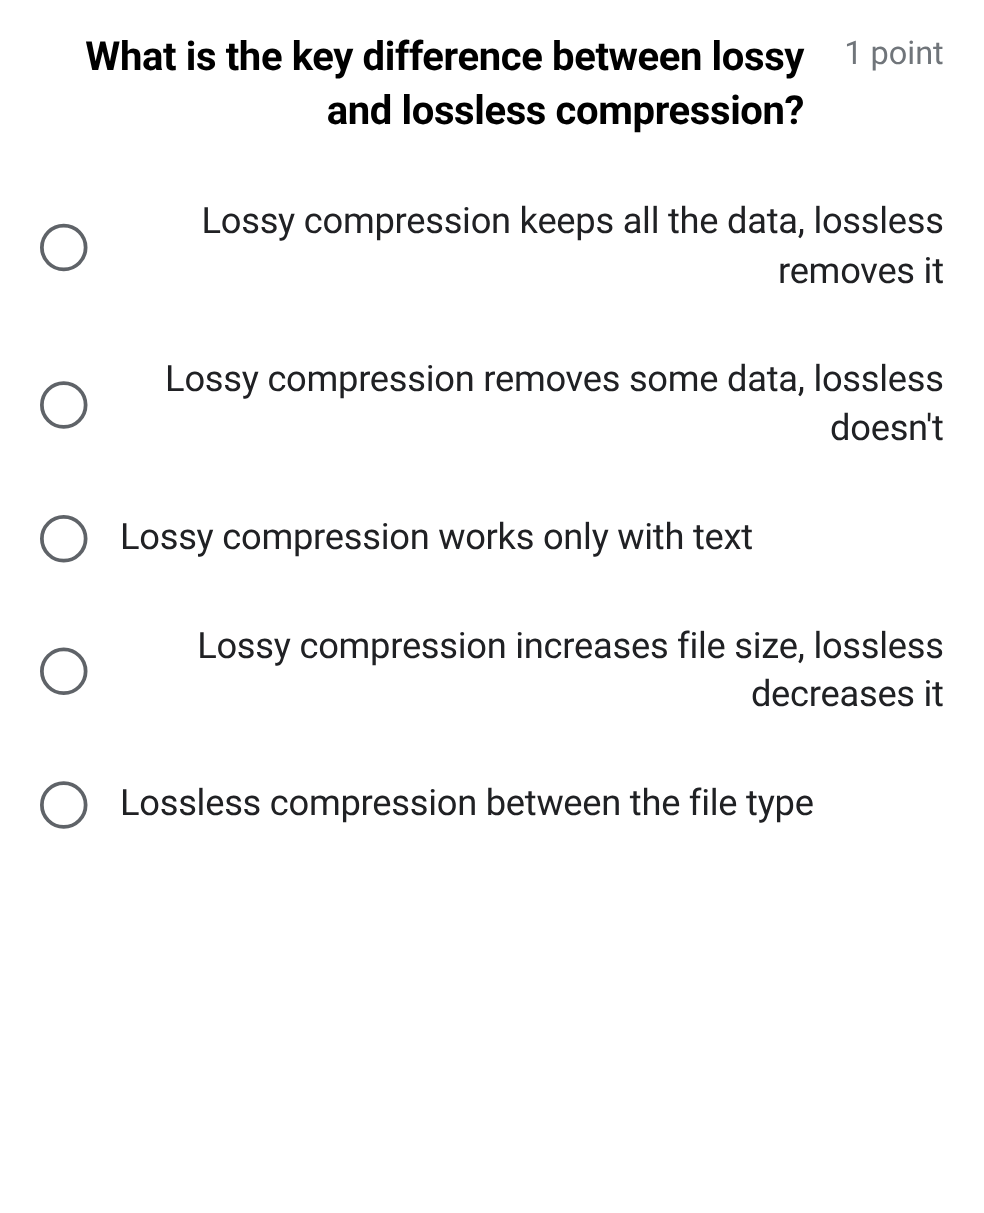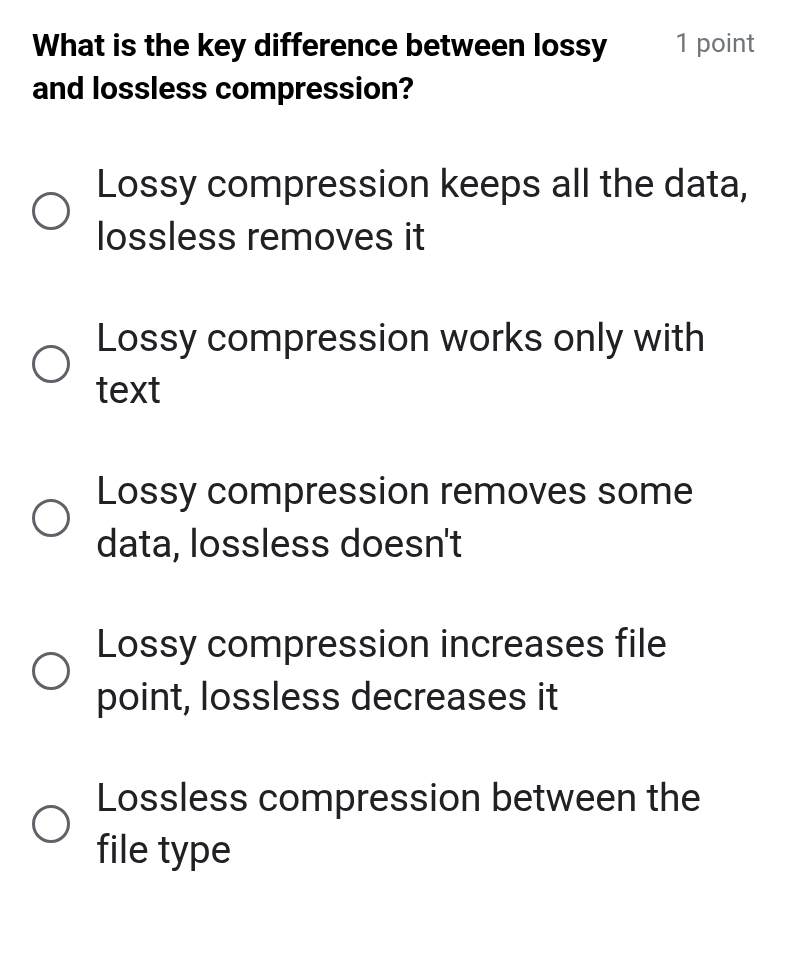--- a/index.html
+++ b/index.html
@@ -1,18 +1,19 @@
 <!DOCTYPE html>
 <html><head>
   <meta charset="utf-8">
   <style>
     * {
       margin: 0;
       padding: 0;
       box-sizing: border-box;
+      text-align: right;
     }
     body {
       font-family: 'Roboto', 'Helvetica Neue', Arial, sans-serif;
       background: #ffffff;
       width: 787px;
       padding: 24px 32px;
       color: #202124;
     }
     .question-header {
       display: flex;
@@ -49,48 +50,48 @@
     }
     .radio-ring {
       width: 38px;
       height: 38px;
       min-width: 38px;
       border: 3.5px solid #5f6368;
       border-radius: 50%;
       display: inline-block;
     }
     .option-label {
-      font-size: 39px;
+      font-size: 29px;
       line-height: 1.35;
       color: #202124;
       letter-spacing: -0.2px;
     }
   </style>
 </head>
 <body>
 
 <div class="question-header">
   <div class="question-text">What is the key difference between lossy and lossless compression?</div>
   <div class="points-label">1 point</div>
 </div>
 
 <div class="options">
   <div class="option">
     <span class="radio-ring"></span>
     <span class="option-label">Lossy compression keeps all the data, lossless removes it</span>
   </div>
   <div class="option">
     <span class="radio-ring"></span>
+    <span class="option-label">Lossy compression removes some data, lossless doesn't</span>
+  </div>
+  <div class="option">
+    <span class="radio-ring"></span>
     <span class="option-label">Lossy compression works only with text</span>
   </div>
   <div class="option">
     <span class="radio-ring"></span>
-    <span class="option-label">Lossy compression removes some data, lossless doesn't</span>
-  </div>
-  <div class="option">
-    <span class="radio-ring"></span>
-    <span class="option-label">Lossy compression increases file point, lossless decreases it</span>
+    <span class="option-label">Lossy compression increases file size, lossless decreases it</span>
   </div>
   <div class="option">
     <span class="radio-ring"></span>
     <span class="option-label">Lossless compression between the file type</span>
   </div>
 </div>
 
 </body></html>

